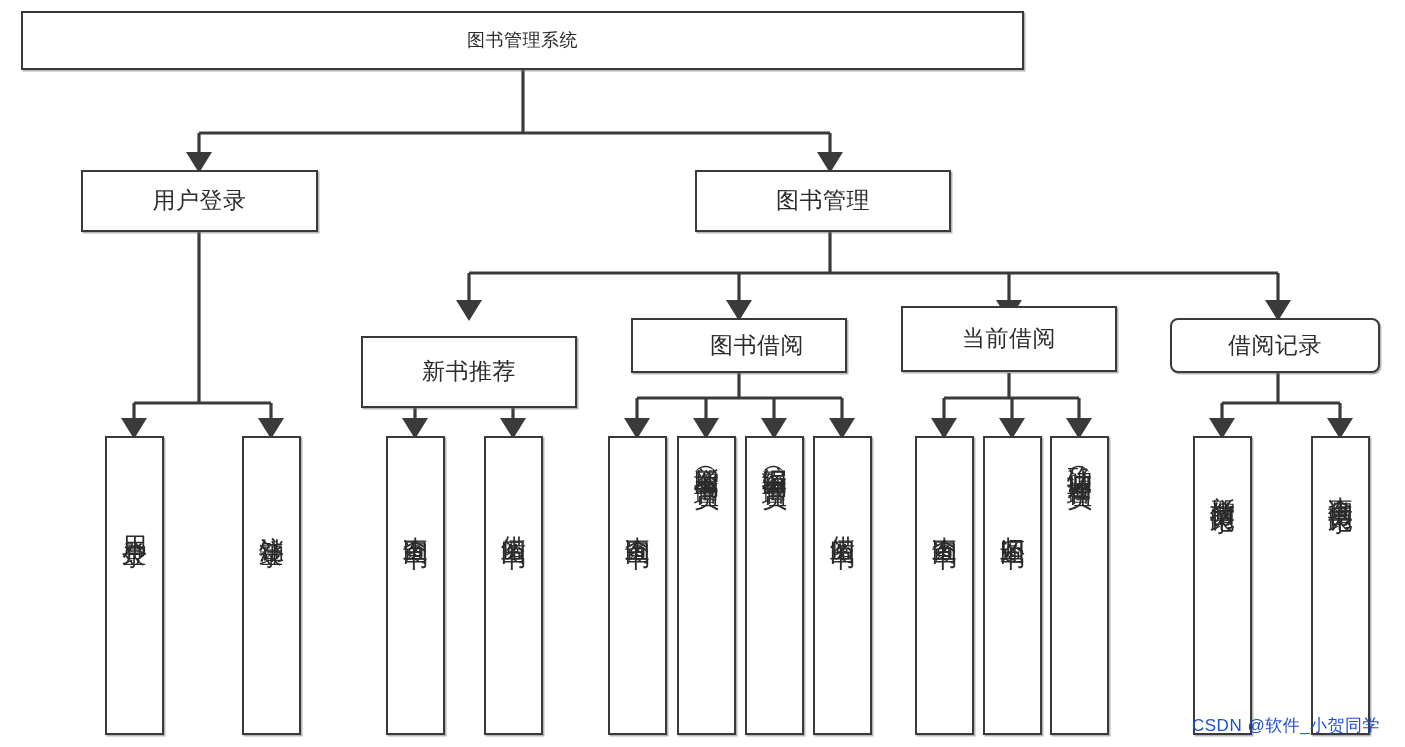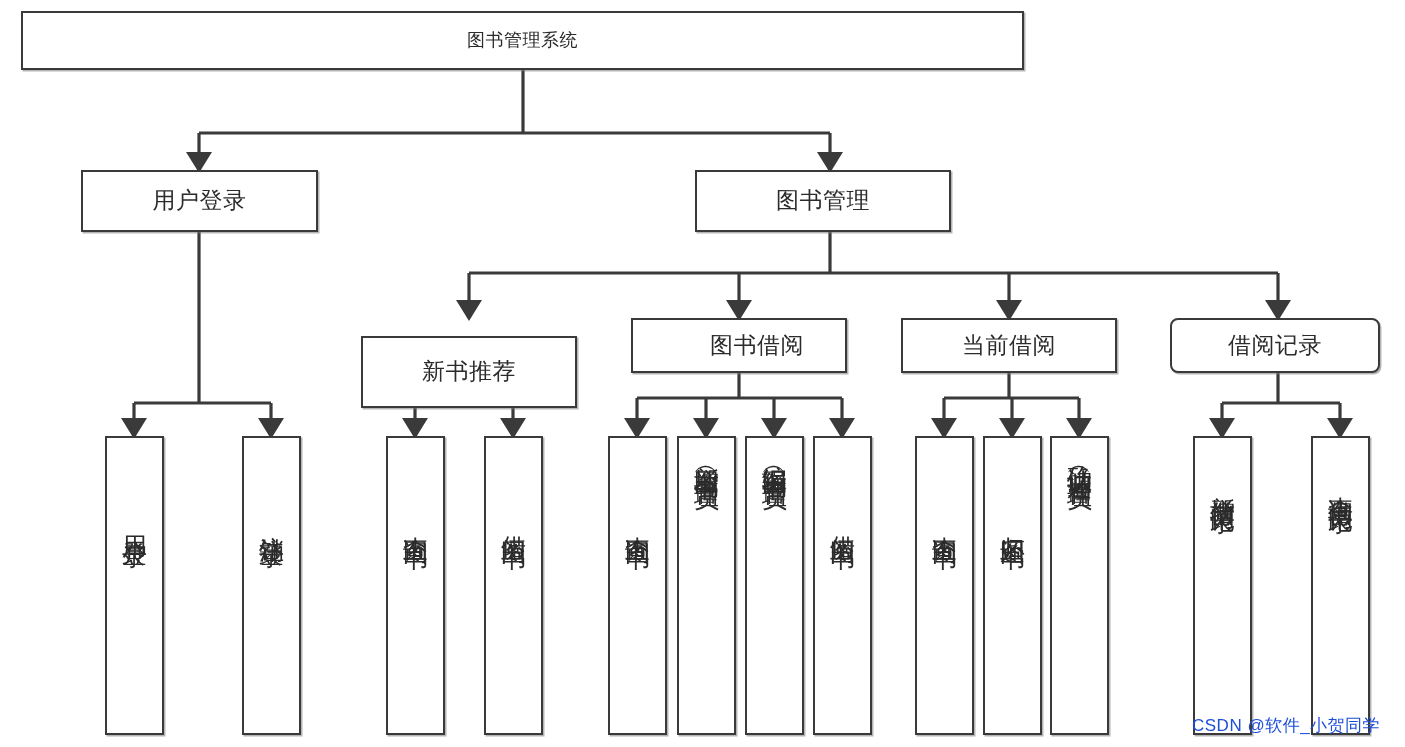--- a/index.html
+++ b/index.html
@@ -136,21 +136,21 @@
   <div class="node h" style="left:695px; top:170px; width:256px; height:62px;">
     <span class="label">图书管理</span>
   </div>
 
   <div class="node h" style="left:361px; top:336px; width:216px; height:72px;">
     <span class="label">新书推荐</span>
   </div>
   <div class="node h" style="left:631px; top:318px; width:216px; height:55px;padding-left:36px;">
     <span class="label">图书借阅</span>
   </div>
-  <div class="node h" style="left:901px; top:318px; width:216px; height:55px;">
+  <div class="node h" style="left:901px; top:306px; width:216px; height:66px;">
     <span class="label">当前借阅</span>
   </div>
   <div class="node h" style="left:1170px; top:318px; width:210px; height:55px;border-radius:8px;">
     <span class="label">借阅记录</span>
   </div>
 
   <div class="node v" style="left:105px; top:436px; width:59px; height:299px; padding-top:78px;">
     <span class="label">用户登录</span>
   </div>
   <div class="node v" style="left:242px; top:436px; width:59px; height:299px; padding-top:78px;">

